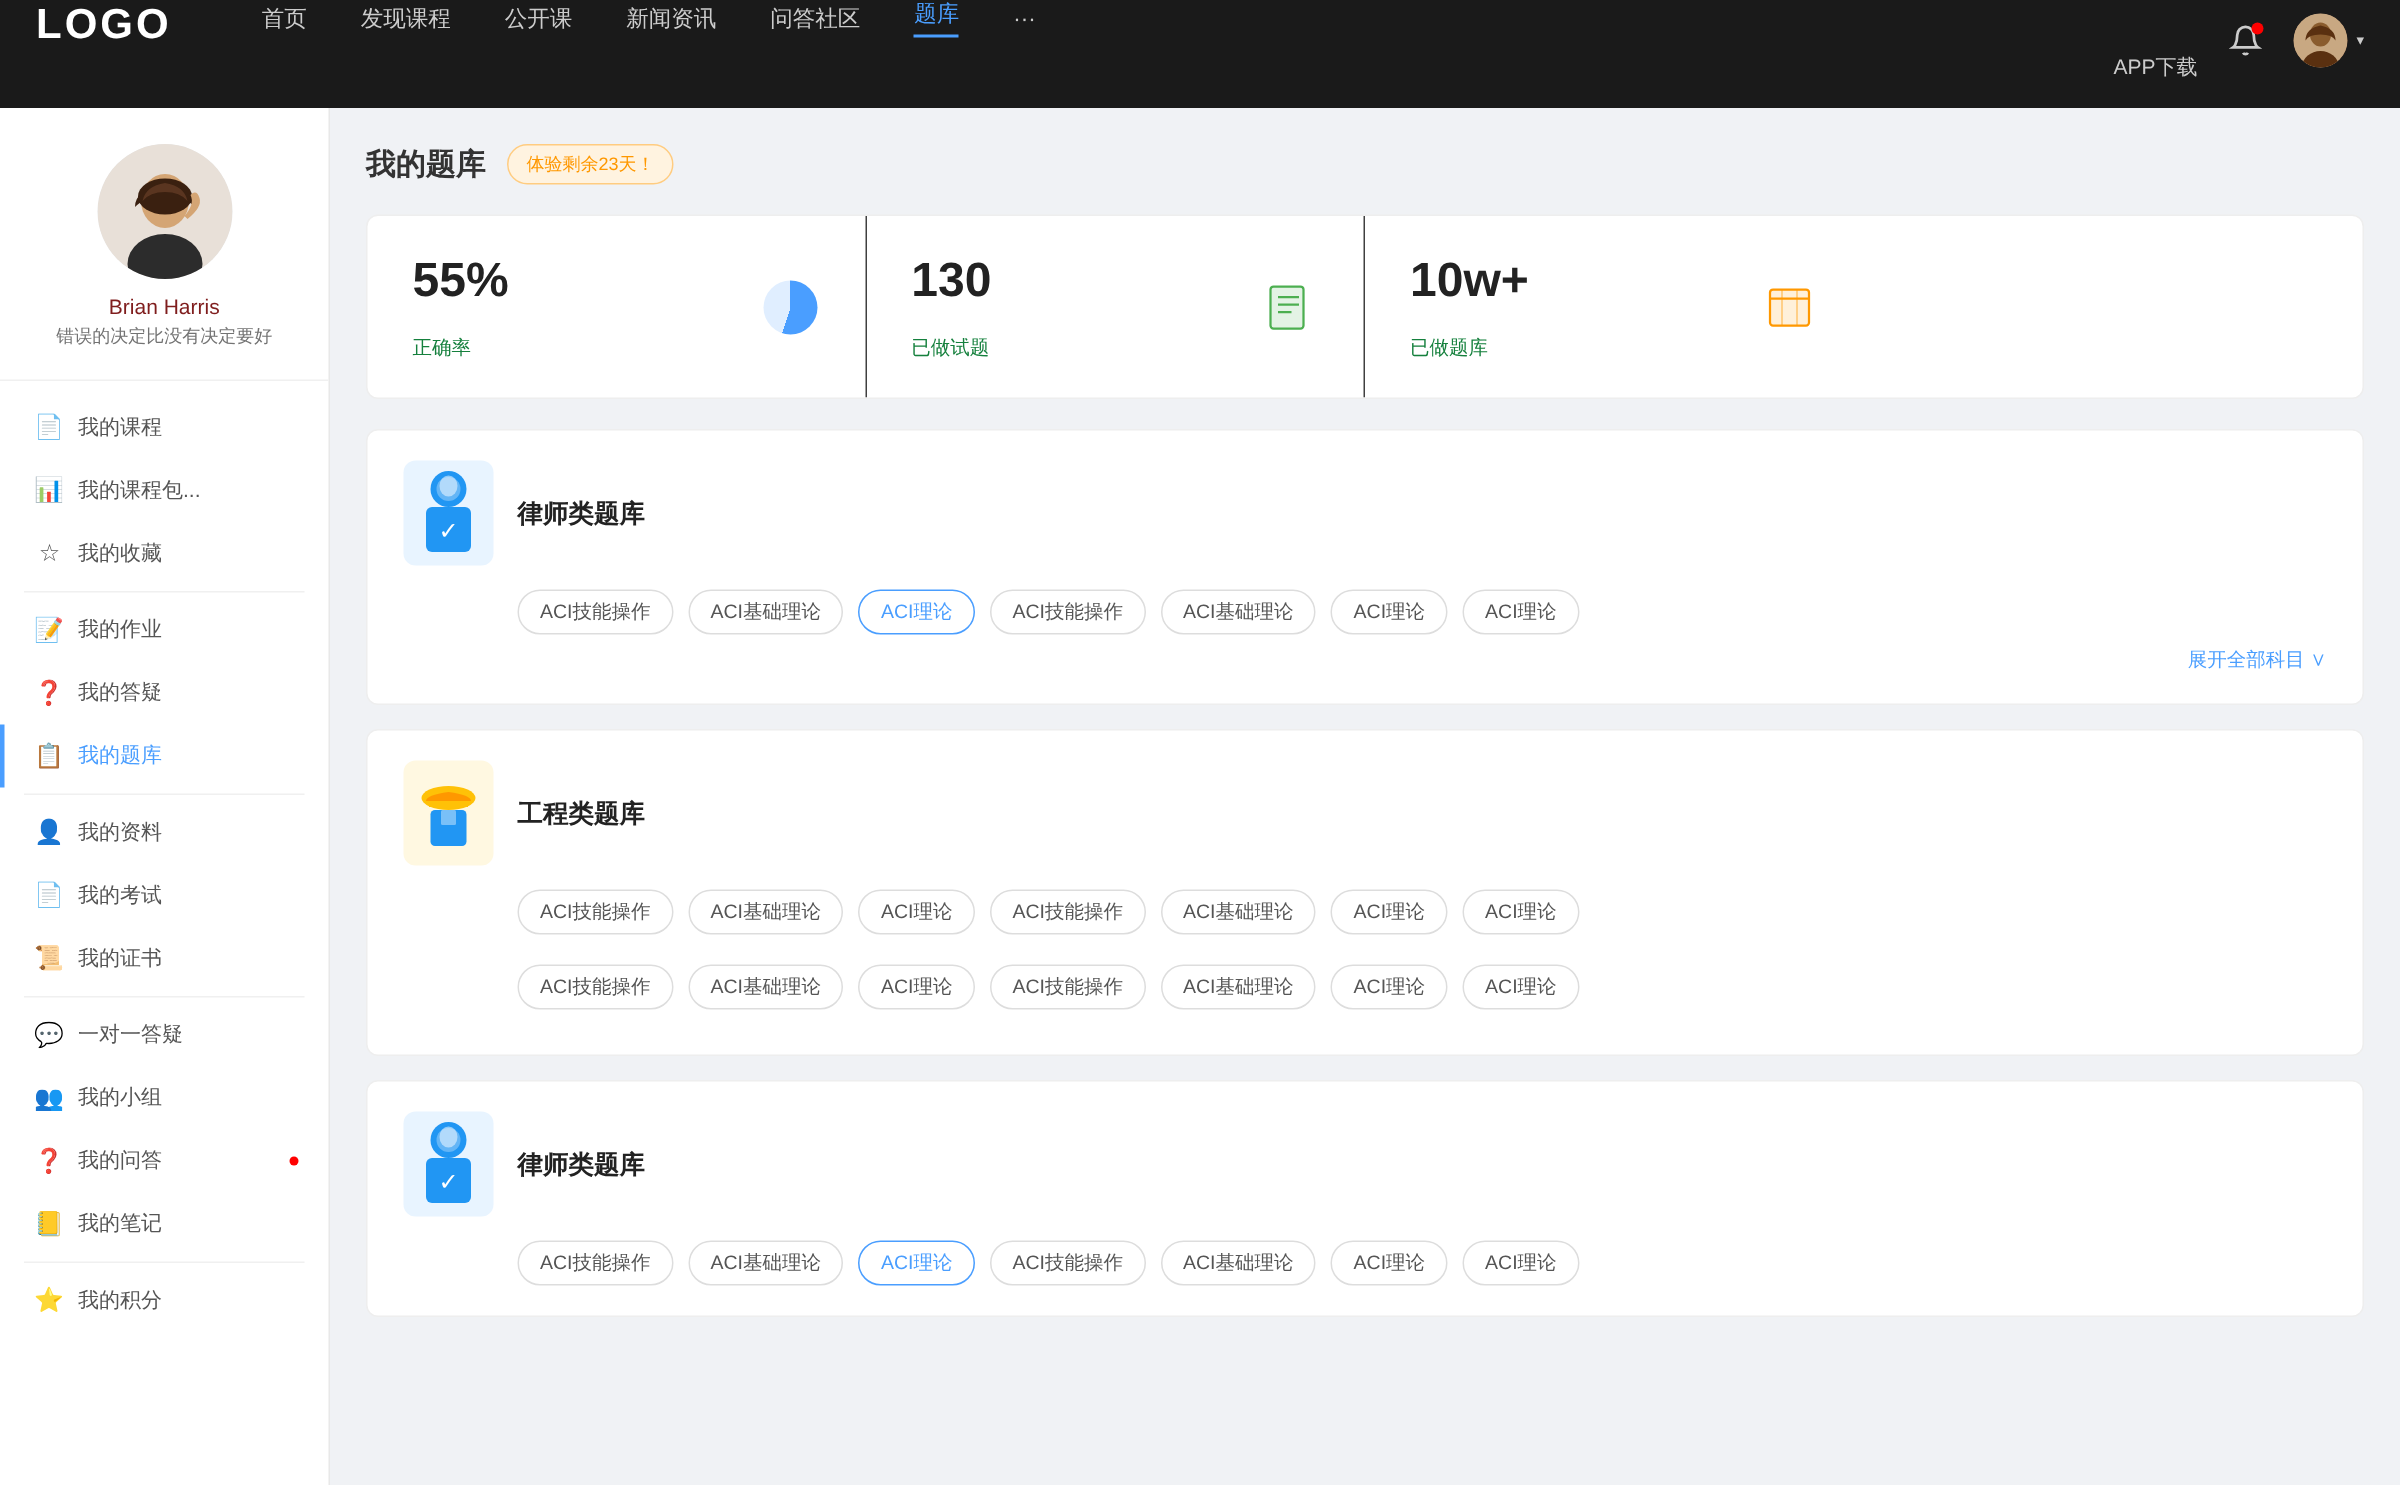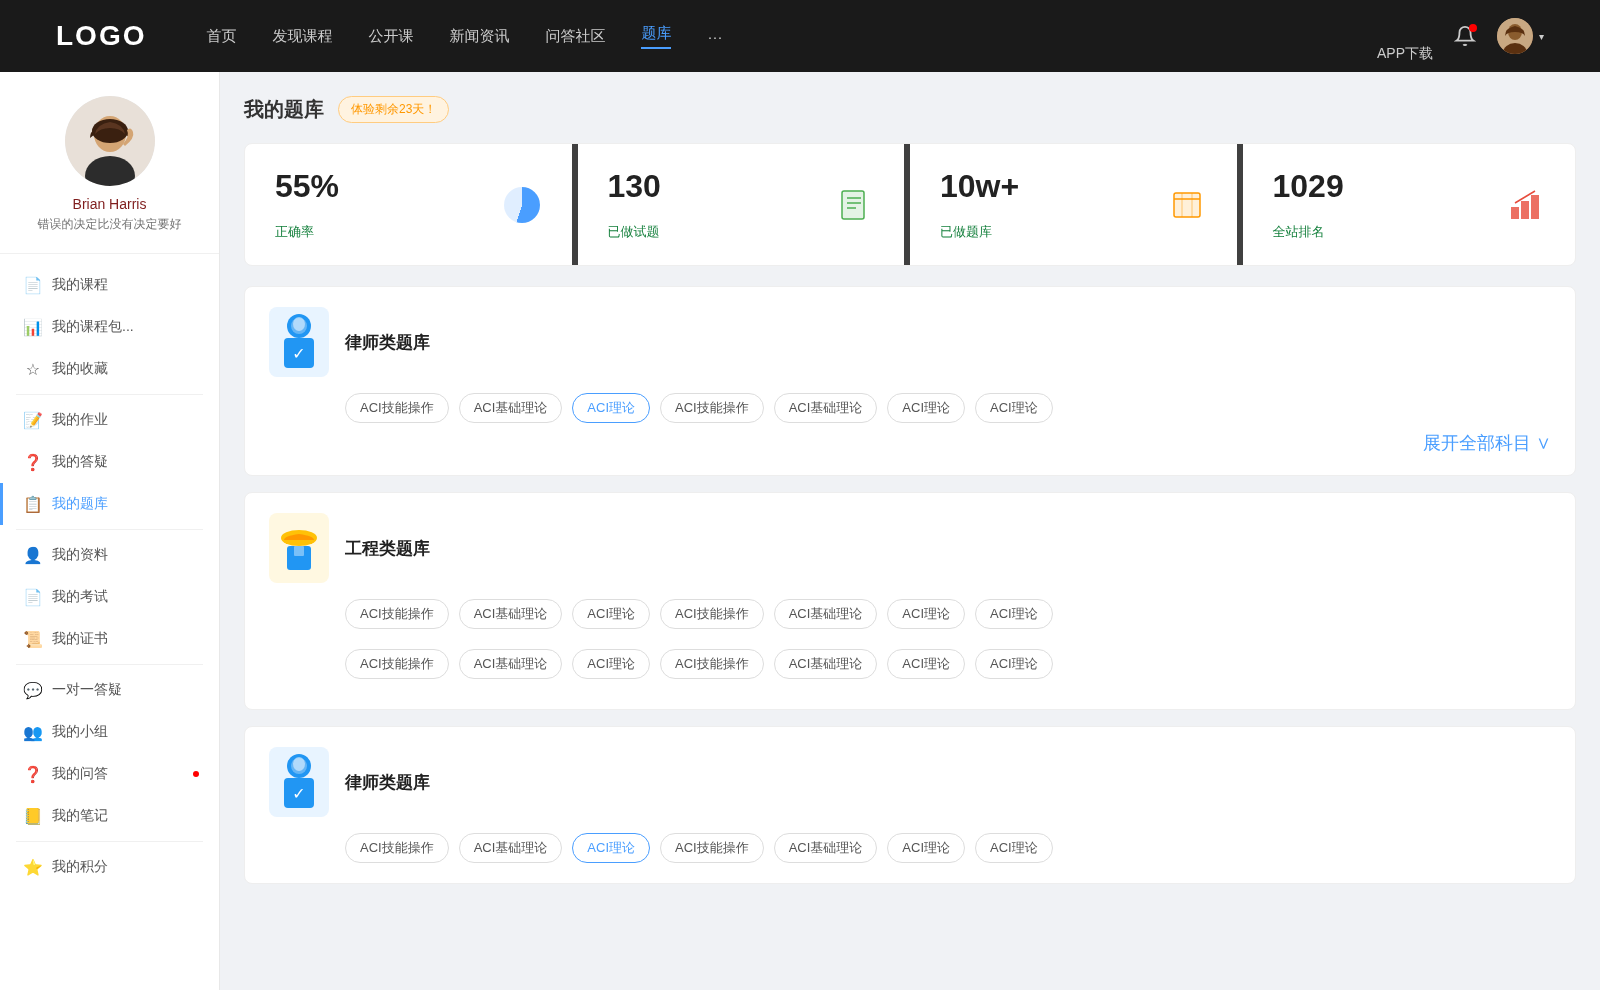--- a/index.html
+++ b/index.html
@@ -1,19 +1,19 @@
 <!DOCTYPE html>
 <html><head>
   <meta charset="utf-8">
   <style>
     * { box-sizing: border-box; margin: 0; padding: 0; }
     body { font-family: -apple-system, BlinkMacSystemFont, 'PingFang SC', 'Microsoft YaHei', sans-serif; background: #f0f2f5; color: #333; font-size: 14px; }
 
     
-    .header { background: #1a1a1a; height: 72px; display: flex; align-items: center; padding: 0 56px; position: fixed; top: 0; left: 0; right: 0; z-index: 100; }
+    .header { background: #1a1a1a; height: 72px; display: flex; align-items: flex-start; padding: 0 24px; position: fixed; top: 0; left: 0; right: 0; z-index: 100; }
     .header-logo { color: white; font-size: 28px; font-weight: bold; letter-spacing: 2px; margin-right: 60px; }
     .header-nav { display: flex; align-items: center; gap: 36px; flex: 1; }
     .nav-item { color: #ccc; font-size: 15px; cursor: pointer; text-decoration: none; }
     .nav-item.active { color: #4a9eff; border-bottom: 2px solid #4a9eff; padding-bottom: 4px; }
     .header-right { display: flex; align-items: center; gap: 20px; color: #ccc; }
     .app-download { color: #ccc; font-size: 14px; cursor: pointer; margin-top: 36px; }
     .notification-btn { position: relative; cursor: pointer; }
     .notification-icon { width: 24px; height: 24px; display: flex; align-items: center; justify-content: center; }
     .notif-dot { width: 8px; height: 8px; background: red; border-radius: 50%; position: absolute; top: 0; right: 0; }
     .user-dropdown { display: flex; align-items: center; gap: 6px; cursor: pointer; color: #ccc; }
@@ -39,21 +39,21 @@
     
     .main-content { margin-left: 220px; flex: 1; padding: 24px; }
 
     
     .page-header { display: flex; align-items: center; gap: 14px; margin-bottom: 20px; }
     .page-title { font-size: 20px; font-weight: 600; color: #333; }
     .trial-badge { background: #fff3e0; color: #ff9800; font-size: 12px; padding: 4px 12px; border-radius: 20px; border: 1px solid #ffcc80; }
 
     
     .stats-row { display: grid; grid-template-columns: repeat(4, 1fr); gap: 0; background: white; border-radius: 8px; margin-bottom: 20px; border: 1px solid #eee; overflow: hidden; }
-    .stat-card { padding: 24px 30px; display: flex; align-items: center; justify-content: space-between; border-right: 6px solid #404040; }
+    .stat-card { padding: 24px 30px; display: flex; align-items: center; justify-content: space-between; border-right: 1px solid #404040; }
     .stat-card:last-child { border-right: none; }
     .stat-info {}
     .stat-value { font-size: 32px; font-weight: 700; color: #222; }
     .stat-label { font-size: 13px; color: #15803d; margin-top: 18px; }
     .stat-icon { width: 40px; height: 40px; display: flex; align-items: center; justify-content: center; }
 
     
     .tabs { display: flex; gap: 0; margin-bottom: 16px; border-bottom: 2px solid #eee; }
     .tab { padding: 10px 16px; cursor: pointer; font-size: 15px; color: #666; position: relative; }
     .tab.active { color: #4a9eff; }
@@ -61,21 +61,21 @@
 
     
     .bank-card { background: white; border-radius: 8px; margin-bottom: 16px; border: 1px solid #eee; padding: 20px 24px; }
     .bank-header { display: flex; align-items: center; gap: 16px; margin-bottom: 16px; }
     .bank-icon { width: 60px; height: 70px; display: flex; align-items: center; justify-content: center; background: #e8f4ff; border-radius: 8px; }
     .bank-title { font-size: 17px; font-weight: 600; color: #222; }
     .bank-tags { display: flex; flex-wrap: wrap; gap: 10px; padding-left: 76px; }
     .bank-tags-row { display: flex; flex-wrap: wrap; gap: 10px; margin-bottom: 10px; }
     .tag { padding: 5px 14px; border-radius: 20px; border: 1px solid #ddd; font-size: 13px; color: #555; cursor: pointer; background: white; }
     .tag.active-tag { border: 1.5px solid #4a9eff; color: #4a9eff; background: white; }
-    .expand-link { text-align: right; color: #4a9eff; font-size: 18px; cursor: pointer; margin-top: 8px; }
+    .expand-link { text-align: right; color: #4a9eff; font-size: 13px; cursor: pointer; margin-top: 8px; }
     .collapse-link { text-align: right; color: #4a9eff; font-size: 13px; cursor: pointer; margin-top: 8px; }
 
     
     .pie-chart { width: 36px; height: 36px; border-radius: 50%; background: conic-gradient(#4a9eff 0% 55%, #e0eeff 55% 100%); }
 
     
     .avatar-circle { width: 36px; height: 36px; border-radius: 50%; background: linear-gradient(135deg, #c8a882, #a07050); display: flex; align-items: center; justify-content: center; overflow: hidden; }
     .avatar-circle svg { width: 36px; height: 36px; }
   </style>
 </head>
@@ -259,34 +259,20 @@
           <svg width="32" height="32" viewBox="0 0 32 32">
             <rect x="3" y="4" width="26" height="24" rx="2" fill="#ff9800" opacity="0.15"></rect>
             <rect x="3" y="4" width="26" height="24" rx="2" fill="none" stroke="#ff9800" stroke-width="1.5"></rect>
             <line x1="3" y1="10" x2="29" y2="10" stroke="#ff9800" stroke-width="1.5"></line>
             <line x1="11" y1="4" x2="11" y2="28" stroke="#ff9800" stroke-width="1" opacity="0.5"></line>
             <line x1="21" y1="4" x2="21" y2="28" stroke="#ff9800" stroke-width="1" opacity="0.5"></line>
           </svg>
         </div>
       </div>
 
-      <div class="stat-card">
-        <div class="stat-info">
-          <div class="stat-value">1029</div>
-          <div class="stat-label">全站排名</div>
-        </div>
-        <div class="stat-icon">
-          <svg width="32" height="32" viewBox="0 0 32 32">
-            <rect x="2" y="18" width="8" height="12" fill="#e74c3c" opacity="0.8"></rect>
-            <rect x="12" y="12" width="8" height="18" fill="#e74c3c" opacity="0.8"></rect>
-            <rect x="22" y="6" width="8" height="24" fill="#e74c3c" opacity="0.8"></rect>
-            <polyline points="6,14 16,8 26,2" fill="none" stroke="#e74c3c" stroke-width="1.5"></polyline>
-          </svg>
-        </div>
-      </div>
     </div>
 
 
     <div class="bank-card">
       <div class="bank-header">
         <div class="bank-icon">
           <svg width="50" height="60" viewBox="0 0 50 60">
             <circle cx="25" cy="14" r="12" fill="#2196F3"></circle>
             <rect x="10" y="26" width="30" height="30" rx="4" fill="#2196F3"></rect>
             <circle cx="25" cy="14" r="8" fill="white" opacity="0.3"></circle>

